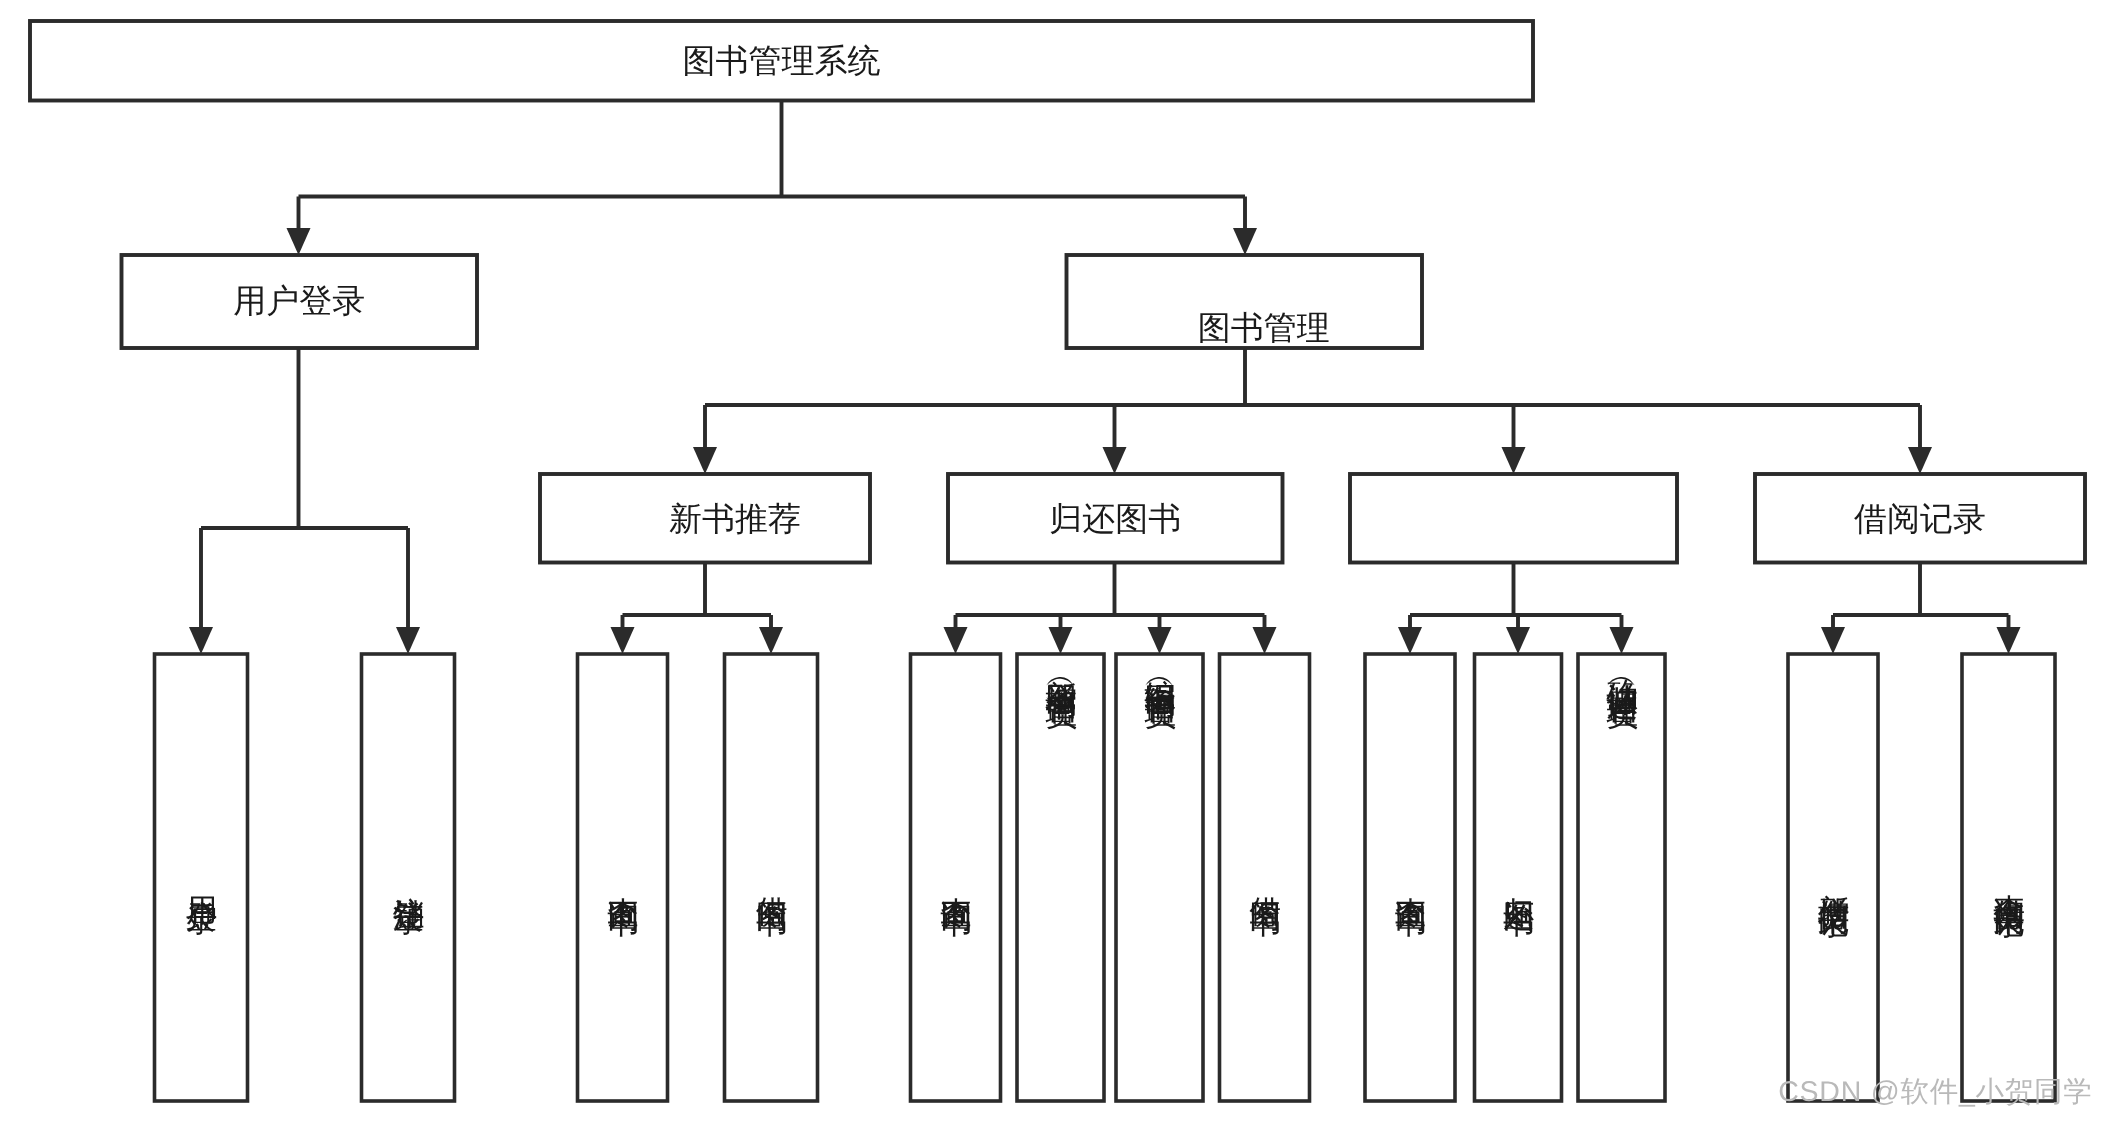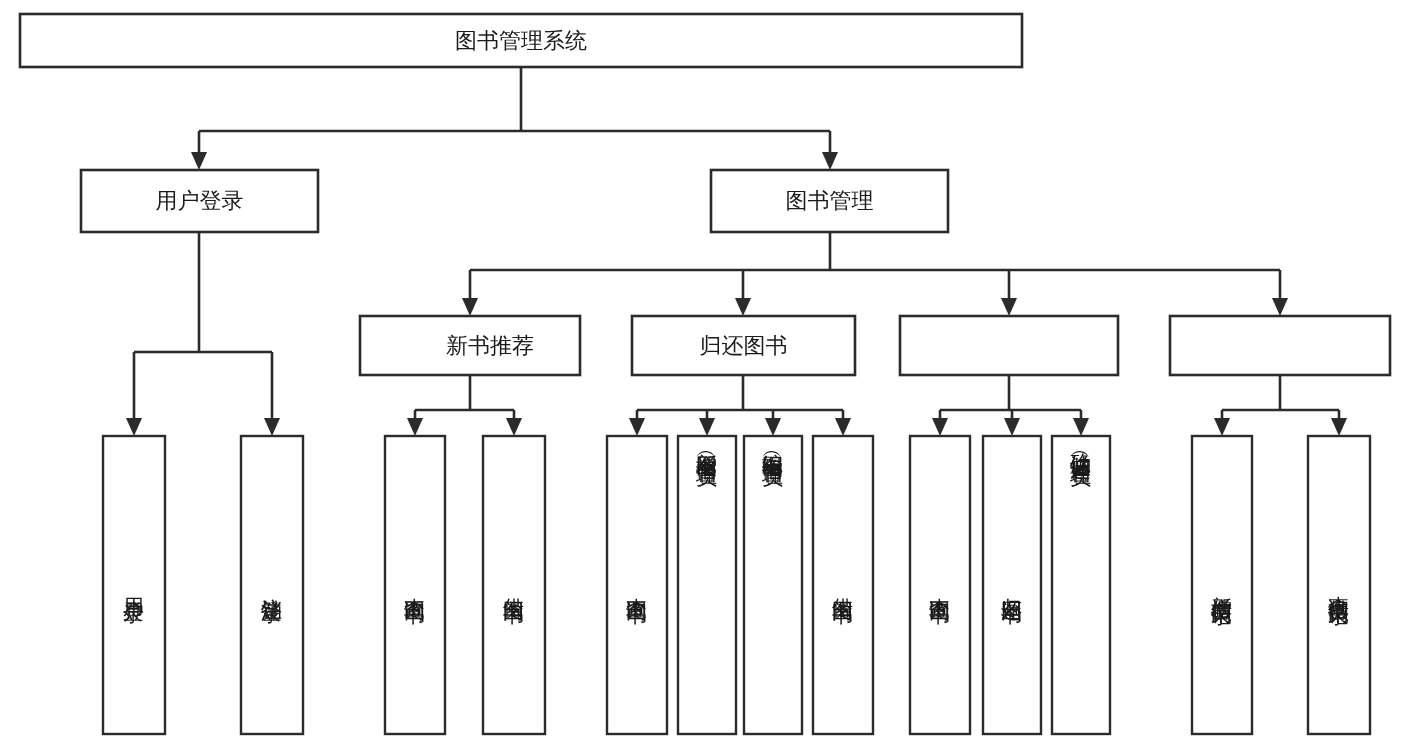--- a/index.html
+++ b/index.html
@@ -184,30 +184,33 @@
     <rect class="node-rect-thin" x="1308" y="436" width="62" height="298"></rect>
   </svg>
 
   <div class="hlabel-box" style="left:20px; top:14px; width:1002px; height:53px;">
     <span class="hlabel-text">图书管理系统</span>
   </div>
 
   <div class="hlabel-box" style="left:81px; top:170px; width:237px; height:62px;">
     <span class="hlabel-text">用户登录</span>
   </div>
-  <div class="hlabel-box" style="left:711px; top:170px; width:237px; height:62px;">
+  <div class="hlabel-box" style="left:711px; top:188px; width:237px; height:62px;padding-left:13px;">
     <span class="hlabel-text">图书管理</span>
   </div>
 
   <div class="hlabel-box" style="left:360px; top:316px; width:220px; height:59px;margin-left:20px;">
     <span class="hlabel-text">新书推荐</span>
   </div>
   <div class="hlabel-box" style="left:632px; top:316px; width:223px; height:59px;">
     <span class="hlabel-text">归还图书</span>
   </div>
+  <div class="hlabel-box" style="left:1170px; top:316px; width:220px; height:59px;">
+    <span class="hlabel-text">借阅记录</span>
+  </div>
 
   <div class="vlabel-box" style="left:103px; top:436px; width:62px; height:298px;">
     <span class="vlabel-text">用户登录</span>
   </div>
   <div class="vlabel-box" style="left:241px; top:436px; width:62px; height:298px;">
     <span class="vlabel-text">注销登录</span>
   </div>
   <div class="vlabel-box" style="left:385px; top:436px; width:60px; height:298px;">
     <span class="vlabel-text">查询图书</span>
   </div>
@@ -235,14 +238,15 @@
   <div class="vlabel-box" style="left:1052px; top:436px; width:58px; height:298px; align-items:flex-start;">
     <span class="vlabel-text">确认归还（管理员）</span>
   </div>
   <div class="vlabel-box" style="left:1192px; top:436px; width:60px; height:298px;">
     <span class="vlabel-text">新增借阅记录</span>
   </div>
   <div class="vlabel-box" style="left:1308px; top:436px; width:62px; height:298px;">
     <span class="vlabel-text">查询借阅记录</span>
   </div>
 
+  <div class="watermark">CSDN @软件_小贺同学</div>
 
 </div>
 
 </body></html>

